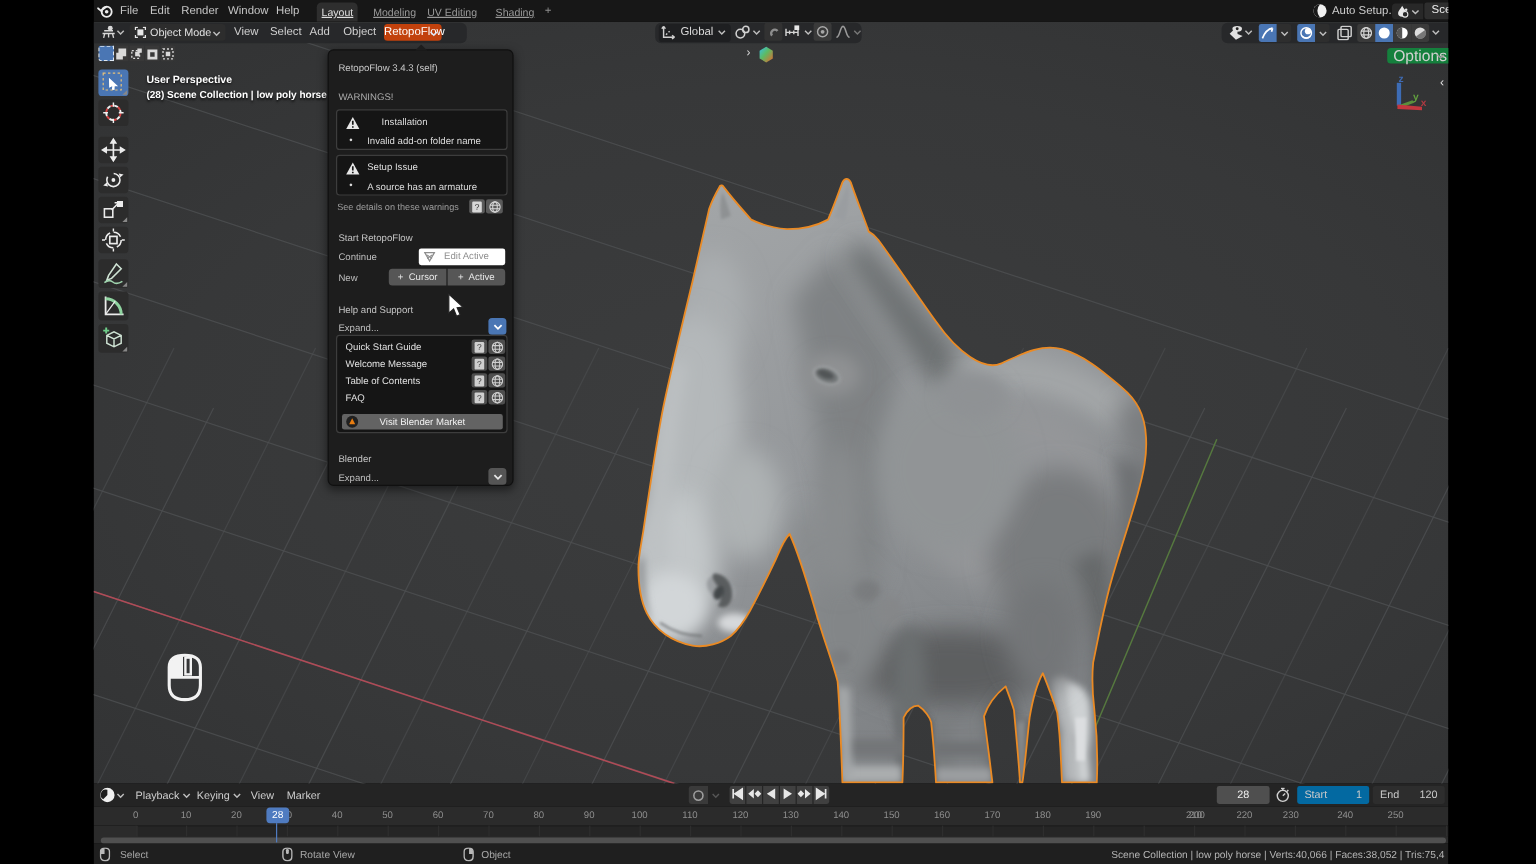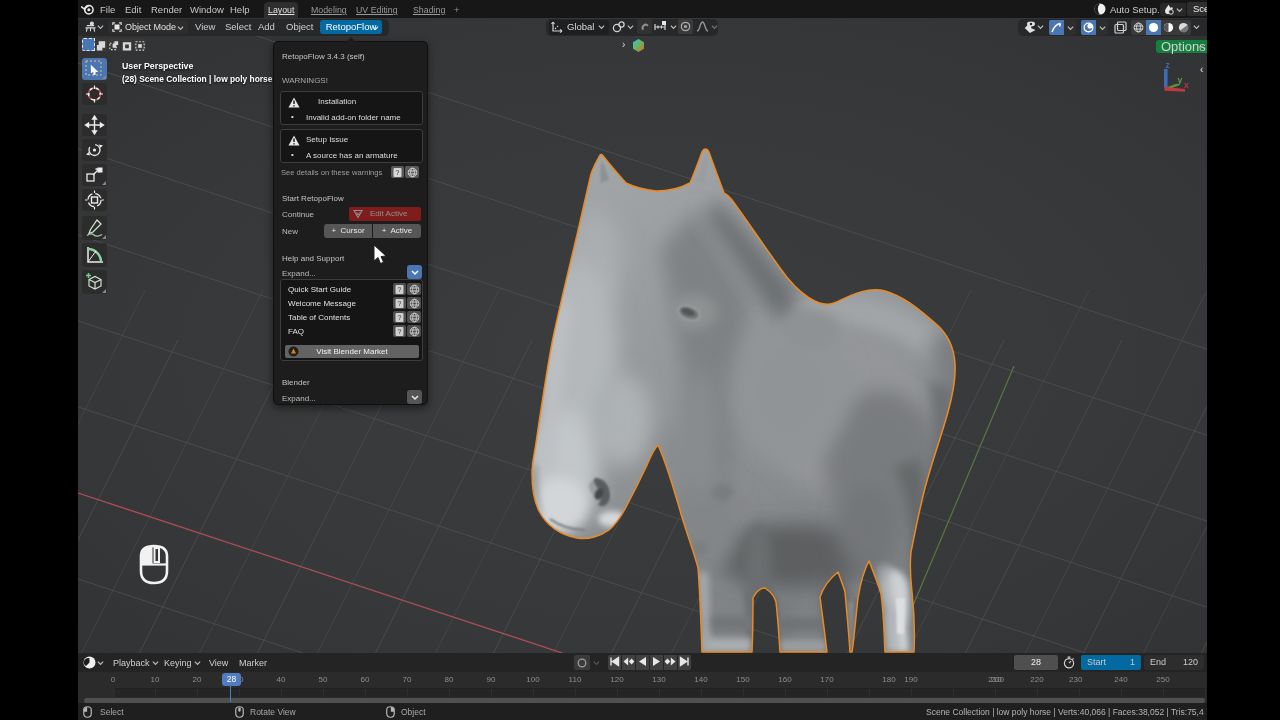--- a/index.html
+++ b/index.html
@@ -361,21 +361,21 @@
         </svg>
       <span style="margin-left:17px;font-size:9px">Object Mode</span>
       <svg class="abs" style="right:4px;top:4.5px" width="7" height="6" viewBox="0 0 8 6">
           <path d="M1 1.5 L4 4.5 L7 1.5" stroke="#bdbdbd" stroke-width="1.4" fill="none"></path>
         </svg>
     </span>
     <span class="abs" style="left:117px;top:3px">View</span>
     <span class="abs" style="left:147px;top:3px">Select</span>
     <span class="abs" style="left:180px;top:3px">Add</span>
     <span class="abs" style="left:208px;top:3px">Object</span>
-    <span class="hbtn" style="left:242px;width:62px;background:#0369a1;color:#fff;text-align:center">RetopoFlow
+    <span class="hbtn" style="left:242px;width:48px;background:#c2410c;color:#fff;text-align:center">RetopoFlow
       <svg class="abs" style="right:3px;top:4.5px" width="7" height="6" viewBox="0 0 8 6">
           <path d="M1 1.5 L4 4.5 L7 1.5" stroke="#dce6f4" stroke-width="1.4" fill="none"></path>
         </svg>
     </span>
 
     <span class="abs" style="left:471px;top:1.5px;width:60px;height:15px;background:#1e1f21;border-radius:3px"></span>
       <svg class="abs" style="left:472px;top:2px" width="14" height="14" viewBox="0 0 14 14">
         <g stroke="#d0d0d0" fill="none" stroke-width="1.2">
           <path d="M3 2 V11 H12"></path>
           <path d="M3 2 L1.5 4 M3 2 L4.5 4 M12 11 L10 9.5 M12 11 L10 12.5"></path>
@@ -552,21 +552,21 @@
       <span class="num" style="left:361px;width:20px;text-align:center;position:absolute">80</span>
       <span class="num" style="left:403px;width:20px;text-align:center;position:absolute">90</span>
       <span class="num" style="left:445px;width:20px;text-align:center;position:absolute">100</span>
       <span class="num" style="left:487px;width:20px;text-align:center;position:absolute">110</span>
       <span class="num" style="left:529px;width:20px;text-align:center;position:absolute">120</span>
       <span class="num" style="left:571px;width:20px;text-align:center;position:absolute">130</span>
       <span class="num" style="left:613px;width:20px;text-align:center;position:absolute">140</span>
       <span class="num" style="left:655px;width:20px;text-align:center;position:absolute">150</span>
       <span class="num" style="left:697px;width:20px;text-align:center;position:absolute">160</span>
       <span class="num" style="left:739px;width:20px;text-align:center;position:absolute">170</span>
-      <span class="num" style="left:801px;width:20px;text-align:center;position:absolute">180</span>
+      <span class="num" style="left:781px;width:20px;text-align:center;position:absolute">180</span>
       <span class="num" style="left:823px;width:20px;text-align:center;position:absolute">190</span>
       <span class="num" style="left:906px;width:20px;text-align:right;position:absolute">200</span>
       <span class="num" style="left:907px;width:20px;text-align:center;position:absolute">210</span>
       <span class="num" style="left:949px;width:20px;text-align:center;position:absolute">220</span>
       <span class="num" style="left:991px;width:20px;text-align:left;position:absolute">230</span>
       <span class="num" style="left:1033px;width:20px;text-align:center;position:absolute">240</span>
       <span class="num" style="left:1075px;width:20px;text-align:center;position:absolute">250</span>
     </div>
   <div id="tltrack" class="abs">
     <div class="abs" style="left:37px;top:0;width:1092px;height:9px;background:#252525;border-top:1px solid #202020"></div>
@@ -650,21 +650,21 @@
         </svg></span>
     <span class="gbtn" style="left:131px;top:124px;width:14px;height:12px;background:#5a5a5a"><svg width="11" height="11" viewBox="0 0 11 11" style="margin-top:0.5px">
           <g fill="none" stroke="#d8d8d8" stroke-width="0.9">
             <circle cx="5.5" cy="5.5" r="4.3"></circle>
             <ellipse cx="5.5" cy="5.5" rx="1.9" ry="4.3"></ellipse>
             <path d="M1.3 4 H9.7 M1.3 7 H9.7"></path>
           </g>
         </svg></span>
     <span class="lab" style="left:8px;top:152px;color:#c4c4c4">Start RetopoFlow</span>
     <span class="lab" style="left:8px;top:168px">Continue</span>
-    <span class="abs" style="left:75px;top:165px;width:72px;height:14px;background:#7f1d1d;border-radius:2px">
+    <span class="abs" style="left:75px;top:165px;width:72px;height:14px;background:#ffffff;border-radius:2px">
       <svg class="abs" style="left:4px;top:2px" width="10" height="10" viewBox="0 0 10 10">
           <path d="M1 1.5 H9 L5 8.5 Z" fill="none" stroke="#8e8e8e" stroke-width="1.1"></path>
           <path d="M3 3.5 L7 6.5 M7 3.5 L3 6.5" stroke="#8e8e8e" stroke-width="0.9"></path>
         </svg>
       <i style="font-style:normal;position:absolute;left:21px;top:2px;color:#909090">Edit Active</i>
       </span>
     <span class="lab" style="left:8px;top:185px">New</span>
     <span class="gbtn" style="left:50px;top:182px;width:48px;height:14px;border-radius:3px 0 0 3px;line-height:14px">+&nbsp; Cursor</span>
     <span class="gbtn" style="left:99px;top:182px;width:48px;height:14px;border-radius:0 3px 3px 0;line-height:14px">+&nbsp; Active</span>
     <span class="lab" style="left:8px;top:212px;color:#c4c4c4">Help and Support</span>

